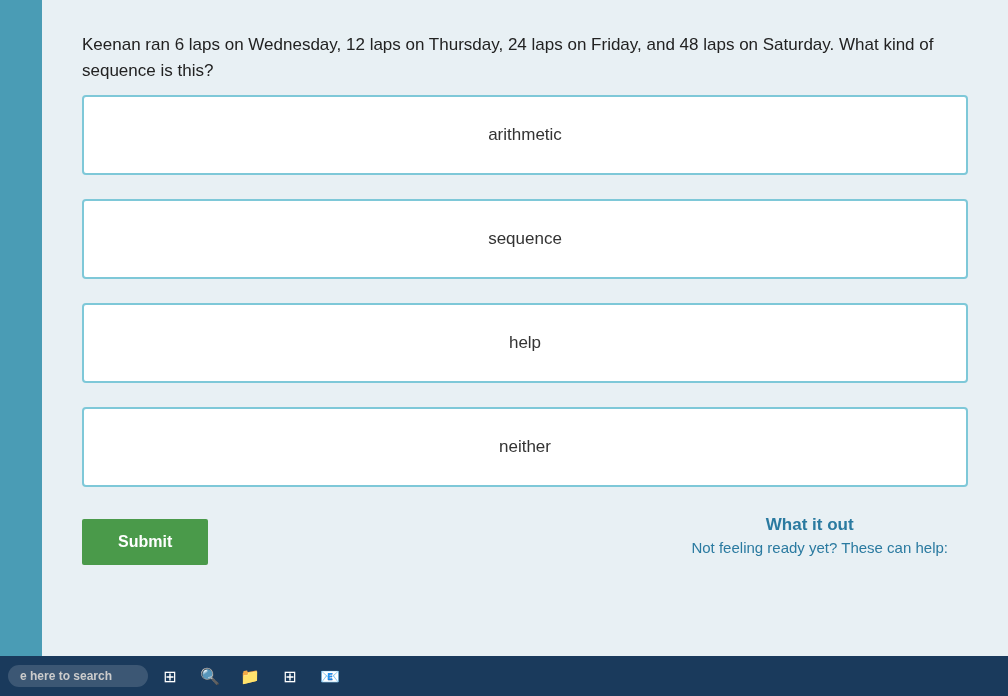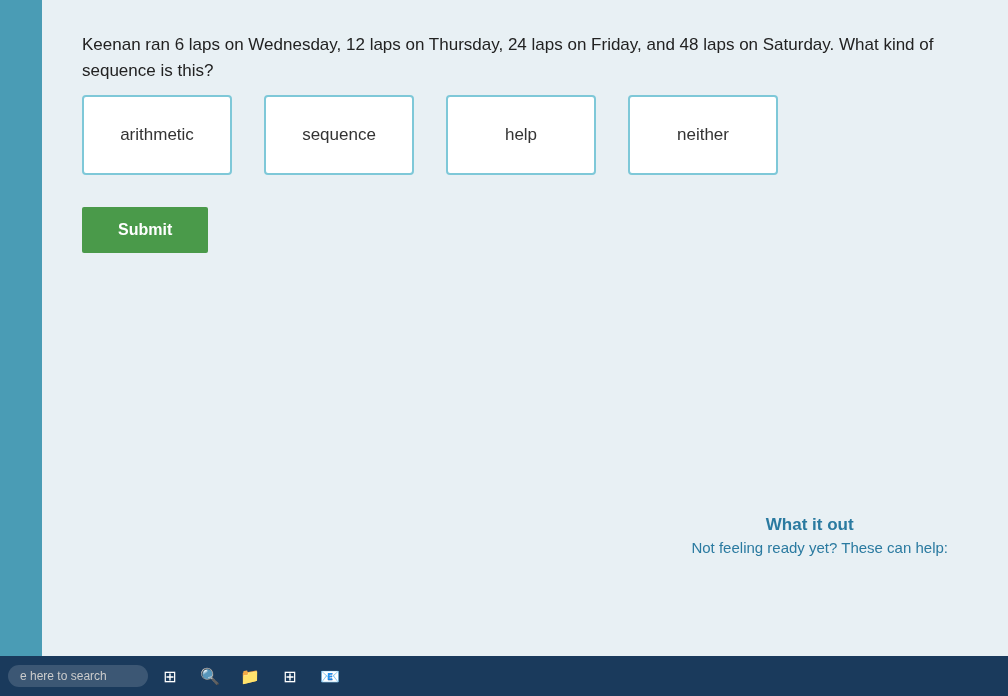--- a/index.html
+++ b/index.html
@@ -35,22 +35,22 @@
     .question-text {
       font-size: 17px;
       color: #222;
       line-height: 1.5;
       margin-bottom: 12px;
       font-weight: 400;
     }
 
     .options-row {
       display: flex;
-      flex-direction: row;
-      gap: 32px;
+      flex-direction: column;
+      gap: 24px;
       margin-bottom: 32px;
     }
 
     .option-btn {
       border: 2px solid #7ec8d8;
       background: #fff;
       border-radius: 4px;
       padding: 28px 36px;
       font-size: 17px;
       color: #333;
@@ -161,20 +161,21 @@
 
     .taskbar-search {
       display: flex;
       align-items: flex-end;
       background: rgba(255,255,255,0.15);
       border-radius: 12px;
       padding: 4px 12px;
       color: #ccc;
       font-size: 12px;
       min-width: 140px;
+      font-weight: bold;
     }
 
     .taskbar-btn {
       width: 36px;
       height: 36px;
       display: flex;
       align-items: center;
       justify-content: center;
       border-radius: 4px;
       cursor: pointer;

